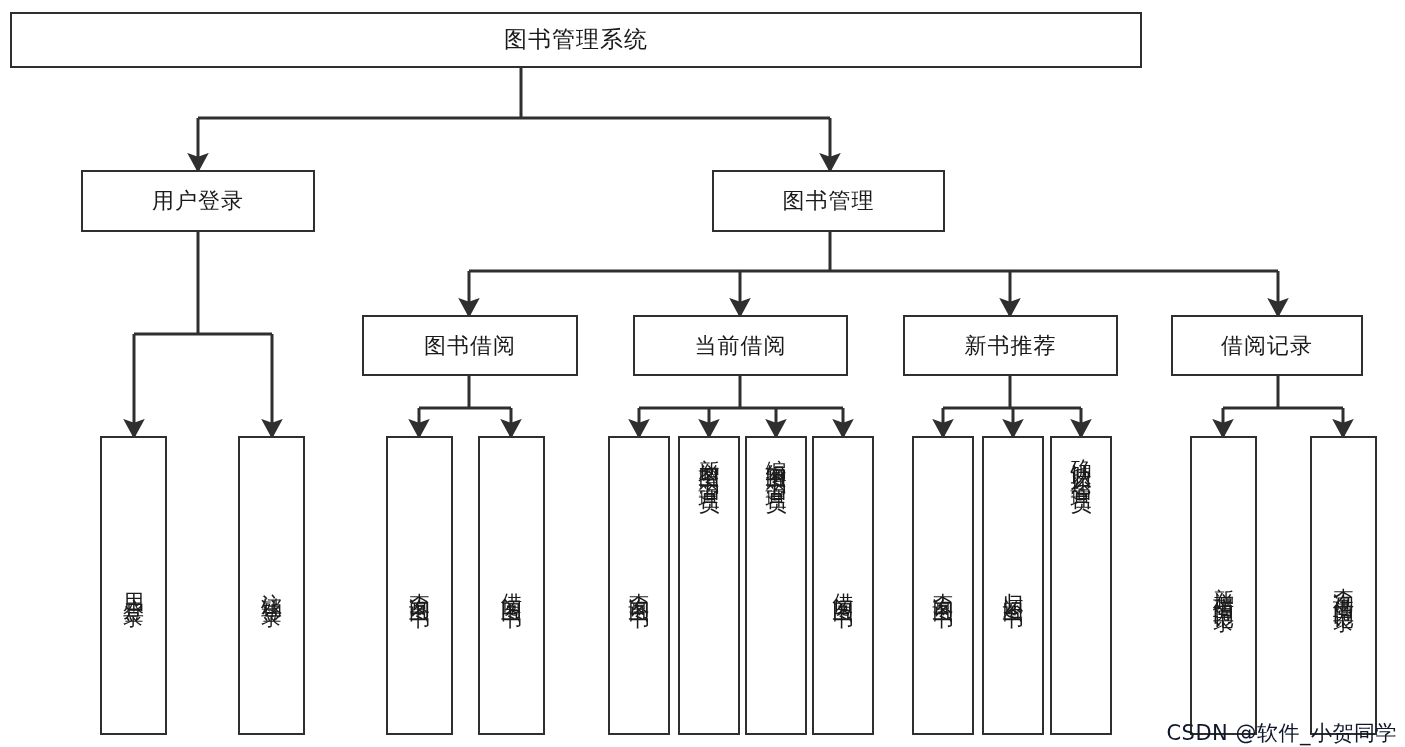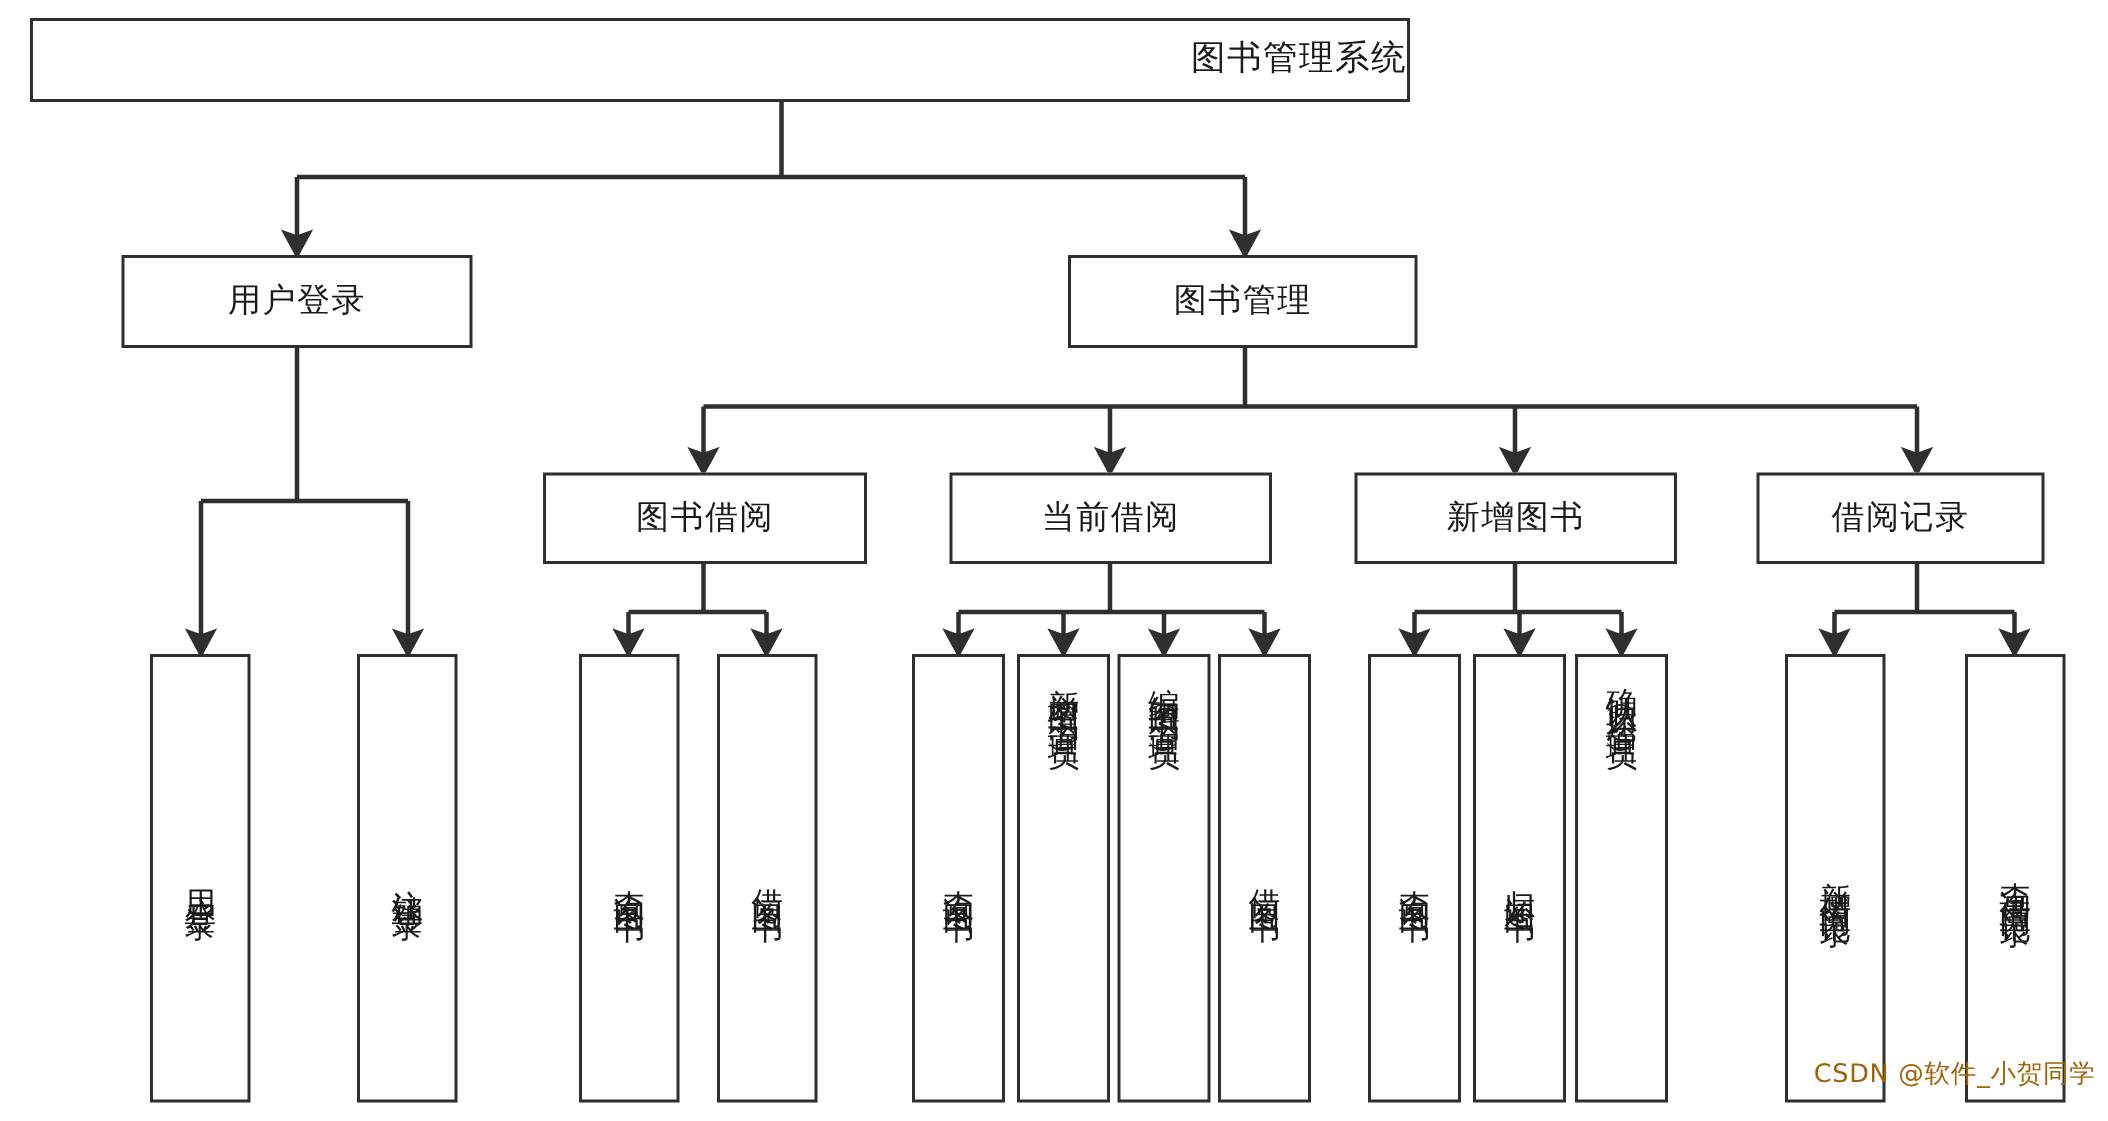--- a/index.html
+++ b/index.html
@@ -64,23 +64,23 @@
     white-space: nowrap;
   }
   
   .node.vert.short {
     align-items: center;
     padding-top: 0;
   }
   #watermark {
     position: absolute;
     right: 8px;
-    bottom: 20px;
-    font-size: 17px;
-    color: #a16207;
+    bottom: 0;
+    font-size: 21px;
+    color: #0f172a;
     letter-spacing: 0.5px;
     z-index: 3;
     white-space: nowrap;
   }
 </style>
 </head>
 <body>
 
 <div id="canvas">
 
@@ -128,37 +128,37 @@
       <path d="M 1081 408 L 1081 436" marker-end="url(#arrow)"></path>
 
       <path d="M 1278 376 L 1278 408"></path>
       <path d="M 1223 408 L 1343 408"></path>
       <path d="M 1223 408 L 1223 436" marker-end="url(#arrow)"></path>
       <path d="M 1343 408 L 1343 436" marker-end="url(#arrow)"></path>
     </g>
   </svg>
 
   <div id="node-layer">
-      <div class="node horiz root" style="left: 20px; top: 12px; width: 920px; height: 56px; justify-content: flex-end;">
+      <div class="node horiz root" style="left: 10px; top: 12px; width: 1132px; height: 56px;">
         <span class="label">图书管理系统</span>
       </div>
       <div class="node horiz" style="left: 81px; top: 170px; width: 234px; height: 62px;">
         <span class="label">用户登录</span>
       </div>
       <div class="node horiz" style="left: 712px; top: 170px; width: 233px; height: 62px;">
         <span class="label">图书管理</span>
       </div>
       <div class="node horiz" style="left: 362px; top: 315px; width: 216px; height: 61px;">
         <span class="label">图书借阅</span>
       </div>
       <div class="node horiz" style="left: 633px; top: 315px; width: 215px; height: 61px;">
         <span class="label">当前借阅</span>
       </div>
       <div class="node horiz" style="left: 903px; top: 315px; width: 215px; height: 61px;">
-        <span class="label">新增图书</span>
+        <span class="label">新书推荐</span>
       </div>
       <div class="node horiz" style="left: 1171px; top: 315px; width: 192px; height: 61px;">
         <span class="label">借阅记录</span>
       </div>
       <div class="node vert short" style="left: 100px; top: 436px; width: 67px; height: 299px;">
         <span class="label">用户登录</span>
       </div>
       <div class="node vert short" style="left: 238px; top: 436px; width: 67px; height: 299px;">
         <span class="label">注销登录</span>
       </div>

